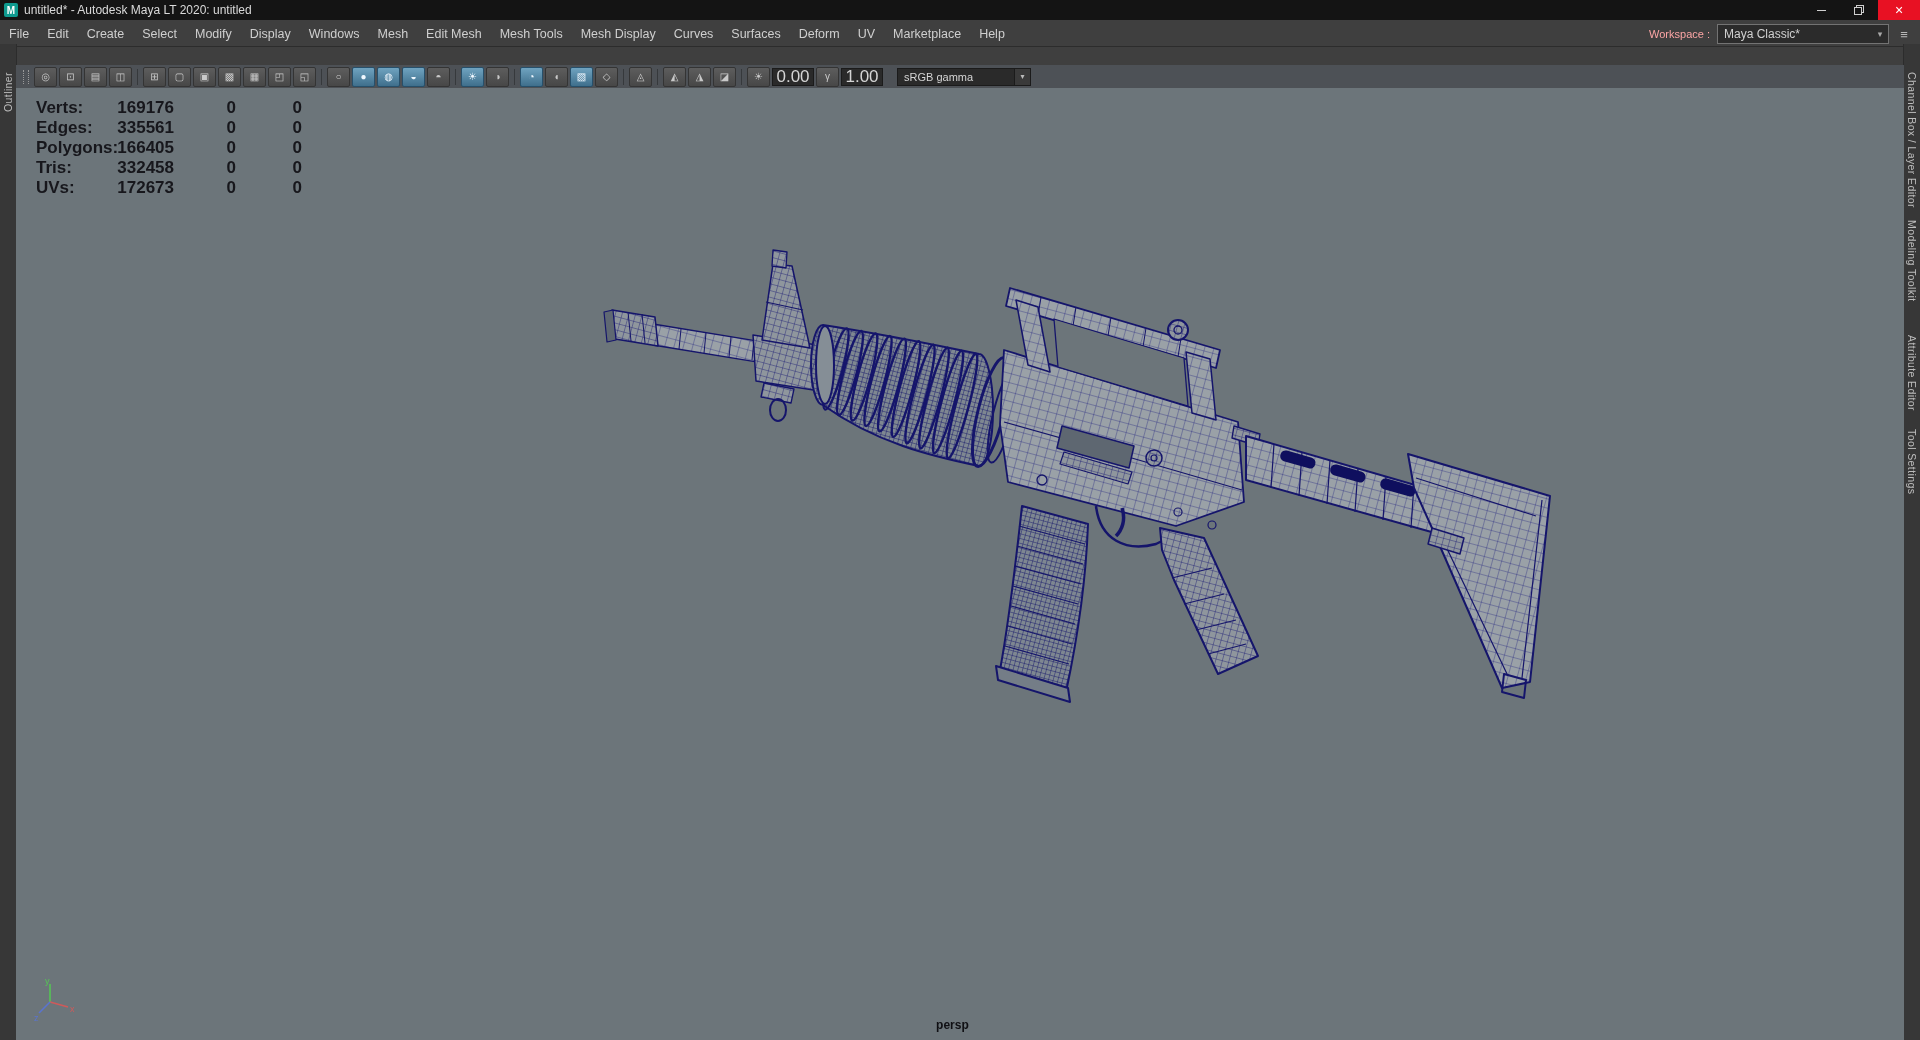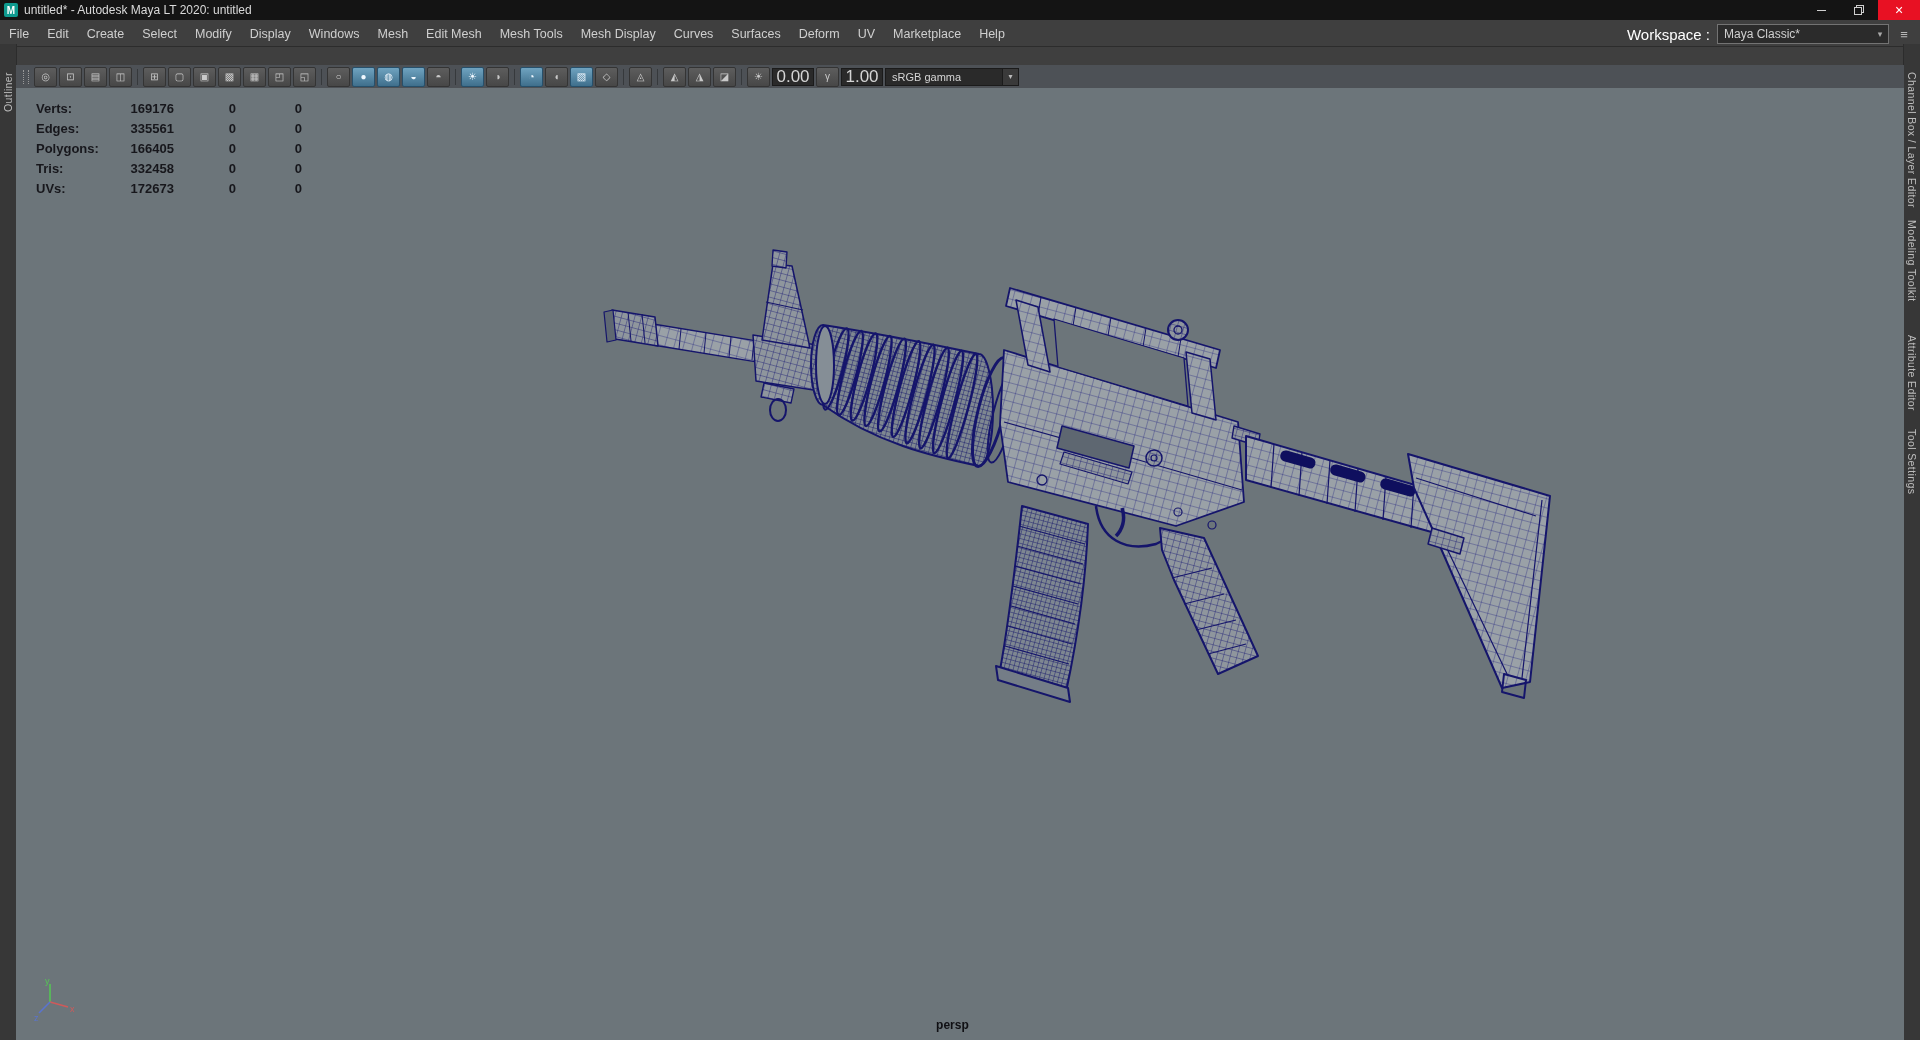--- a/index.html
+++ b/index.html
@@ -18,21 +18,21 @@
   .minbar{width:9px;height:1px;background:#cfcfcf;}
   .restore{position:relative;width:10px;height:10px;}
   .restore .back{position:absolute;right:0;top:0;width:6px;height:6px;border:1px solid #cfcfcf;}
   .restore .front{position:absolute;left:0;bottom:0;width:6px;height:6px;border:1px solid #cfcfcf;background:#141414;}
 
   
   .menubar{position:absolute;top:22px;left:0;right:0;height:24px;background:#3f3f3f;border-bottom:1px solid #2c2c2c;
            display:flex;align-items:center;font-size:12.5px;color:#cfcfcf;}
   .menu-item{padding:0 9px;height:100%;display:flex;align-items:center;cursor:default;white-space:nowrap;}
   .menubar-right{margin-left:auto;display:flex;align-items:center;gap:7px;padding-right:8px;}
-  .ws-label{font-size:15px;color:#ffffff;white-space:nowrap;}
+  .ws-label{font-size:11px;color:#fca5a5;white-space:nowrap;}
   .ws-select{width:170px;height:18px;background:#2b2b2b;border:1px solid #737373;display:flex;align-items:center;
              font-size:12px;color:#d0d0d0;}
   .ws-select .val{flex:1;padding-left:6px;white-space:nowrap;overflow:hidden;}
   .ws-select .arrow{width:16px;text-align:center;color:#a8a8a8;font-size:9px;}
   .ws-gear{color:#b8b8b8;font-size:13px;width:16px;text-align:center;}
 
   
   .sidestrip{position:absolute;top:44px;bottom:0;width:16px;background:#373737;
              display:flex;flex-direction:column;align-items:center;}
   .sidestrip.left{left:0;border-right:1px solid #2c2c2c;}
@@ -51,29 +51,29 @@
   .panel-toolbar{position:absolute;left:0;right:0;top:21px;height:23px;background:#4d5156;border-bottom:1px solid #2e2e2e;
                  display:flex;align-items:center;gap:2px;padding:0 4px;}
   .tbhandle{width:4px;height:14px;border-left:1px dotted #9a9a9a;border-right:1px dotted #9a9a9a;margin:0 3px;}
   .tbb{width:21px;height:18px;display:flex;align-items:center;justify-content:center;font-size:10px;color:#c9c9c9;
        background:linear-gradient(#5d5d5d,#474747);border:1px solid #343434;border-radius:2px;cursor:default;flex:0 0 auto;}
   .tbb[data-active="true"]{background:linear-gradient(#6fa3c0,#3f6f8c);color:#f0f8ff;border-color:#27506b;}
   .tbsep{width:1px;height:16px;background:#36393c;margin:0 3px;flex:0 0 auto;}
   .tbfield{width:40px;height:16px;background:#2a2a2a;border:1px solid #1b1b1b;color:#d5d5d5;font-size:17px;
            display:flex;align-items:center;justify-content:center;flex:0 0 auto;}
   .tbselect{width:132px;height:16px;background:#2a2a2a;border:1px solid #1b1b1b;color:#d5d5d5;font-size:11px;
-            display:flex;align-items:center;flex:0 0 auto;}
+            display:flex;align-items:center;flex:0 0 auto;margin-left:12px;}
   .tbselect .val{flex:1;padding-left:6px;white-space:nowrap;}
   .tbselect .arr{width:15px;height:100%;display:flex;align-items:center;justify-content:center;background:#3a3a3a;
                  color:#bbb;font-size:8px;border-left:1px solid #1b1b1b;}
 
   .viewport{position:absolute;left:0;right:0;top:44px;bottom:0;background:#6c757a;overflow:hidden;}
 
   
-  .hud{position:absolute;left:20px;top:10px;font-size:13px;font-weight:600;color:#17171c;}
+  .hud{position:absolute;left:20px;top:10px;font-size:17px;font-weight:600;color:#17171c;}
   .hud-row{display:flex;height:20px;align-items:center;}
   .hud-label{width:64px;}
   .hud-v1{width:74px;text-align:right;}
   .hud-v2{width:62px;text-align:right;}
   .hud-v3{width:66px;text-align:right;}
 
   .rifle-svg{position:absolute;left:0;top:0;width:100%;height:100%;}
   .gizmo{position:absolute;left:16px;bottom:18px;}
   .gizmo text{font-family:"Liberation Sans",sans-serif;font-size:9px;}
   .cam-label{position:absolute;left:49.6%;bottom:8px;transform:translateX(-50%);

